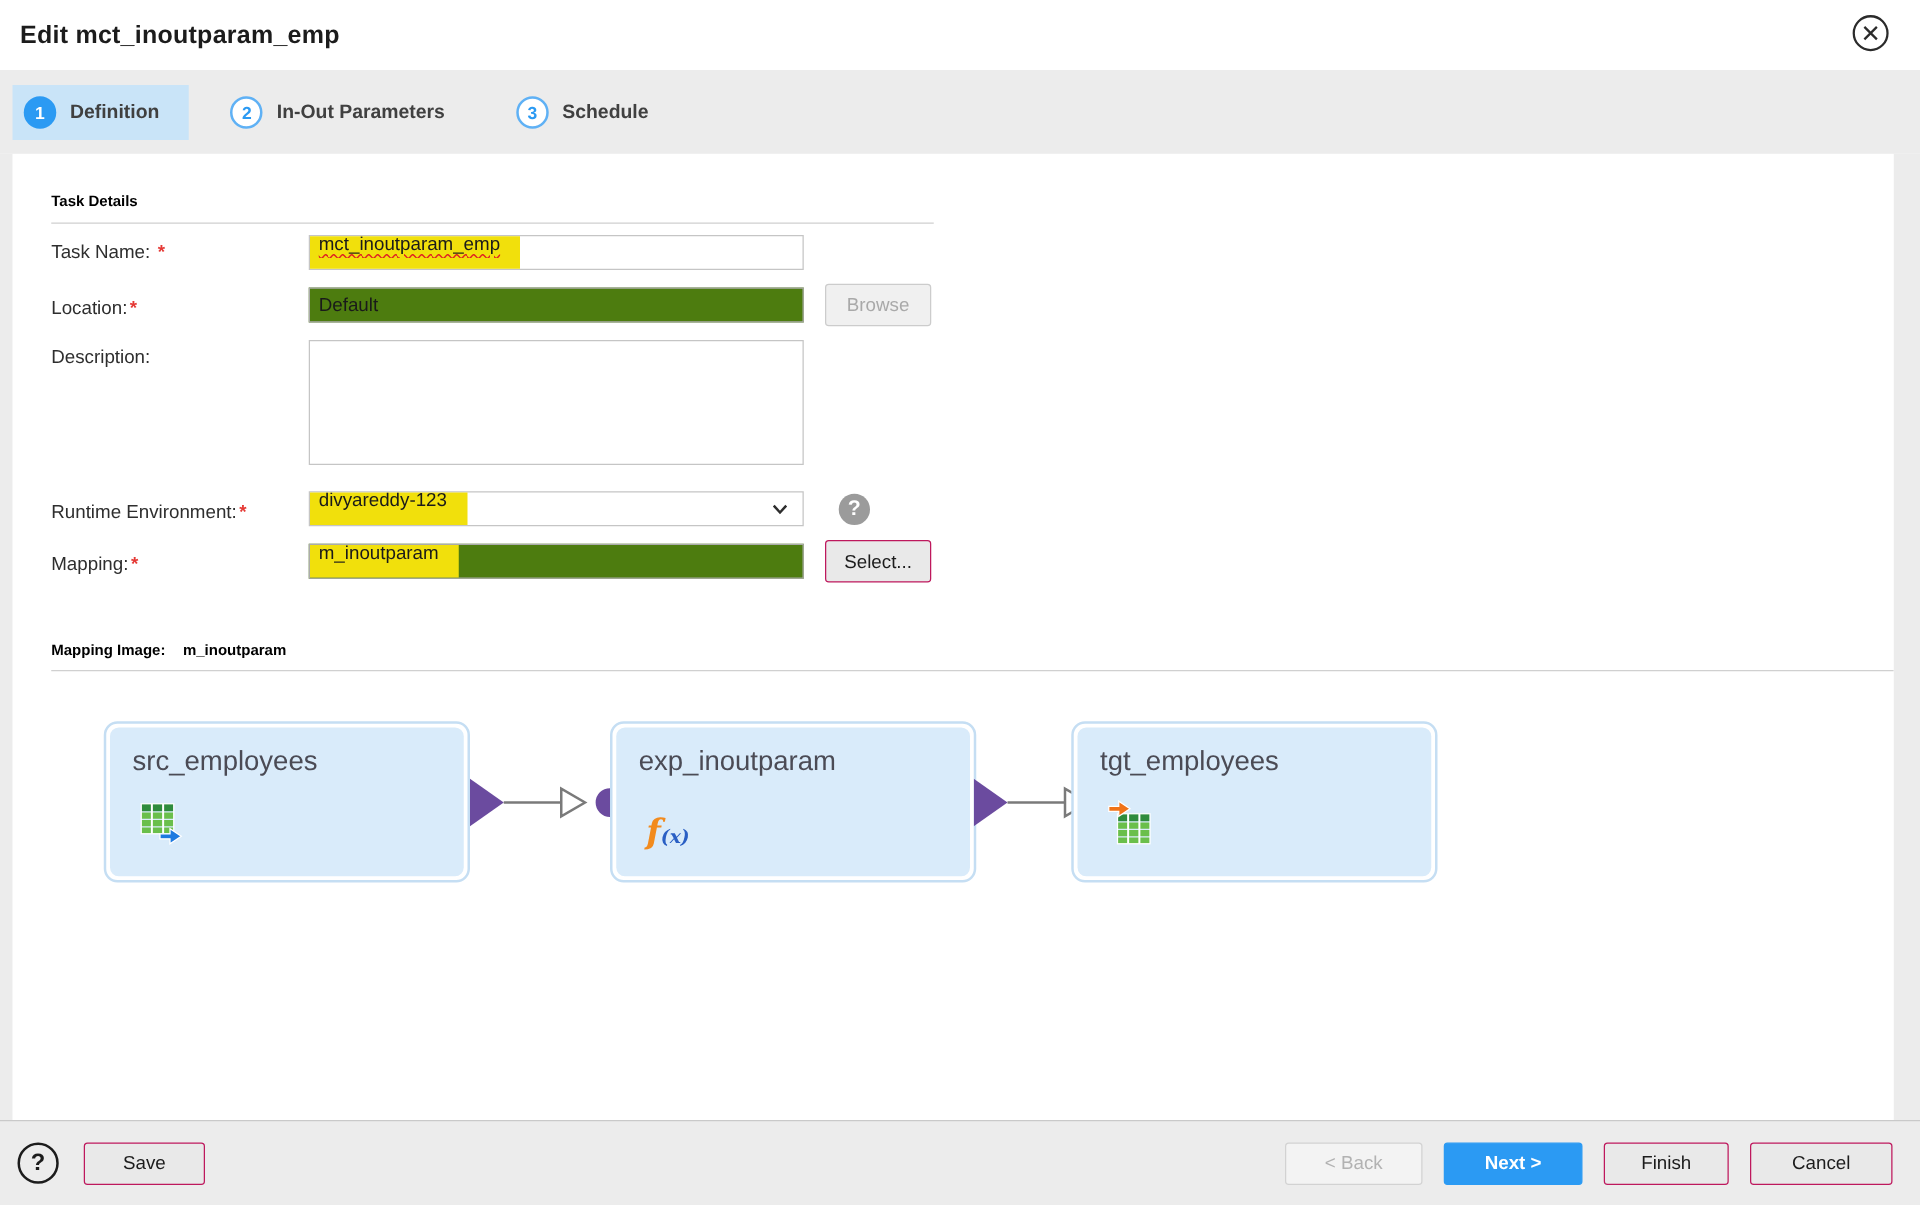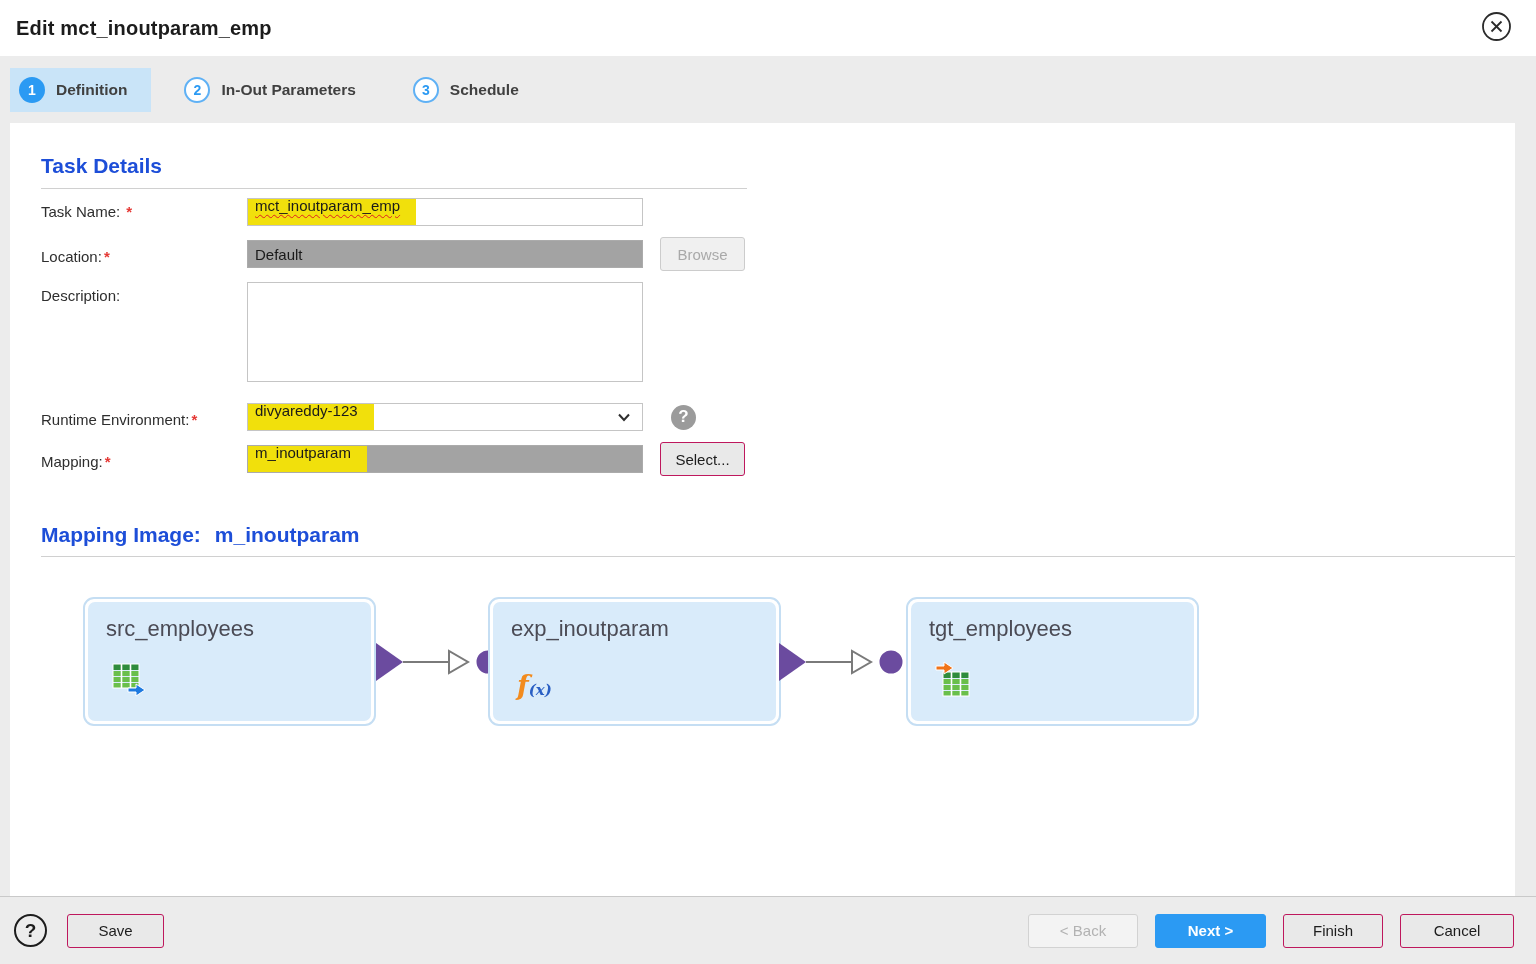--- a/index.html
+++ b/index.html
@@ -36,37 +36,37 @@
   .step.active .step-circle { background: #2b9af3; color: #fff; border: none; }
   .step:not(.active) .step-circle { background: #fff; color: #2b9af3; border: 2px solid #5fb1f5; }
   .step-label { font-size: 15.5px; font-weight: bold; color: #404040; white-space: nowrap; }
 
   
   .content-wrap { flex: 1 1 auto; background: #ececec; position: relative; overflow: hidden; }
   .panel {
     position: absolute; top: 0; left: 10px; right: 21px; bottom: 0;
     background: #fff; padding: 31px 0 0 31px; overflow: hidden;
   }
-  .section-heading { font-size: 21px; font-weight: bold; color: #1d4ed8; }
+  .section-heading { font-size: 12px; font-weight: bold; color: #000000; }
   .hr-short { border: none; border-top: 1px solid #d0d0d0; width: 706px; margin: 10px 0 0 0; }
   .hr-full  { border: none; border-top: 1px solid #d0d0d0; width: 100%;  margin: 9px 0 0 0; }
 
   
   .form { margin-top: 9px; }
   .form-row { display: flex; align-items: flex-start; margin-bottom: 11px; }
   .form-row.center { align-items: center; }
   .f-label { width: 206px; flex: 0 0 auto; font-size: 15px; color: #2e2e2e; padding-top: 5px; }
   .req { color: #e53935; font-weight: bold; margin-left: 2px; }
   .req.spaced { margin-left: 6px; }
 
   .fld {
     width: 396px; height: 28px; border: 1px solid #c5c5c5; background: #fff;
     display: flex; align-items: center; font-size: 15px; color: #1a1a1a; overflow: hidden;
   }
-  .fld.beige { background: #a3a3a3; border-color: #ababab; }
+  .fld.beige { background: #4d7c0f; border-color: #ababab; }
   .fld .plain-val { padding-left: 7px; }
   .hl {
     background: #f1e00c; padding: 3px 16px 17px 7px; display: inline-block;
     white-space: nowrap; line-height: 19px;
   }
   .squiggle { text-decoration: underline wavy #e02020 1px; text-underline-offset: 3px; }
   .dropdown { justify-content: space-between; cursor: pointer; }
   .dd-chevron { margin-right: 9px; display: flex; align-items: center; }
 
   textarea.fld-area {
@@ -95,21 +95,21 @@
   .diagram { position: relative; height: 230px; margin-top: 32px; }
   .node {
     position: absolute; top: 8px; width: 293px; height: 129px;
     border: 2px solid #c5def3; border-radius: 11px; background: #fff; padding: 3px;
   }
   .node-inner {
     width: 100%; height: 100%; background: #d9ebfa; border-radius: 7px; position: relative;
   }
   .node-label { position: absolute; top: 14px; left: 18px; font-size: 22px; color: #4b4b55; }
   .node-icon { position: absolute; left: 24px; bottom: 20px; }
-  .n1 { left: 42px; } .n2 { left: 447px; } .n3 { left: 865px; }
+  .n1 { left: 42px; } .n2 { left: 447px; } .n3 { left: 816px; }
   .connector { position: absolute; top: 51px; }
   .c1 { left: 335px; } .c2 { left: 738px; }
   .fx-f { font-family: "DejaVu Serif", serif; font-style: italic; font-weight: bold; font-size: 27px; color: #f28b1e; }
   .fx-x { font-family: "DejaVu Serif", serif; font-style: italic; font-weight: bold; font-size: 15px; color: #2a5fc4; }
 
   
   .dlg-footer {
     height: 68px; background: #ececec; border-top: 1px solid #c9c9c9;
     display: flex; align-items: center; padding: 0 22px 0 14px; flex: 0 0 auto;
   }

